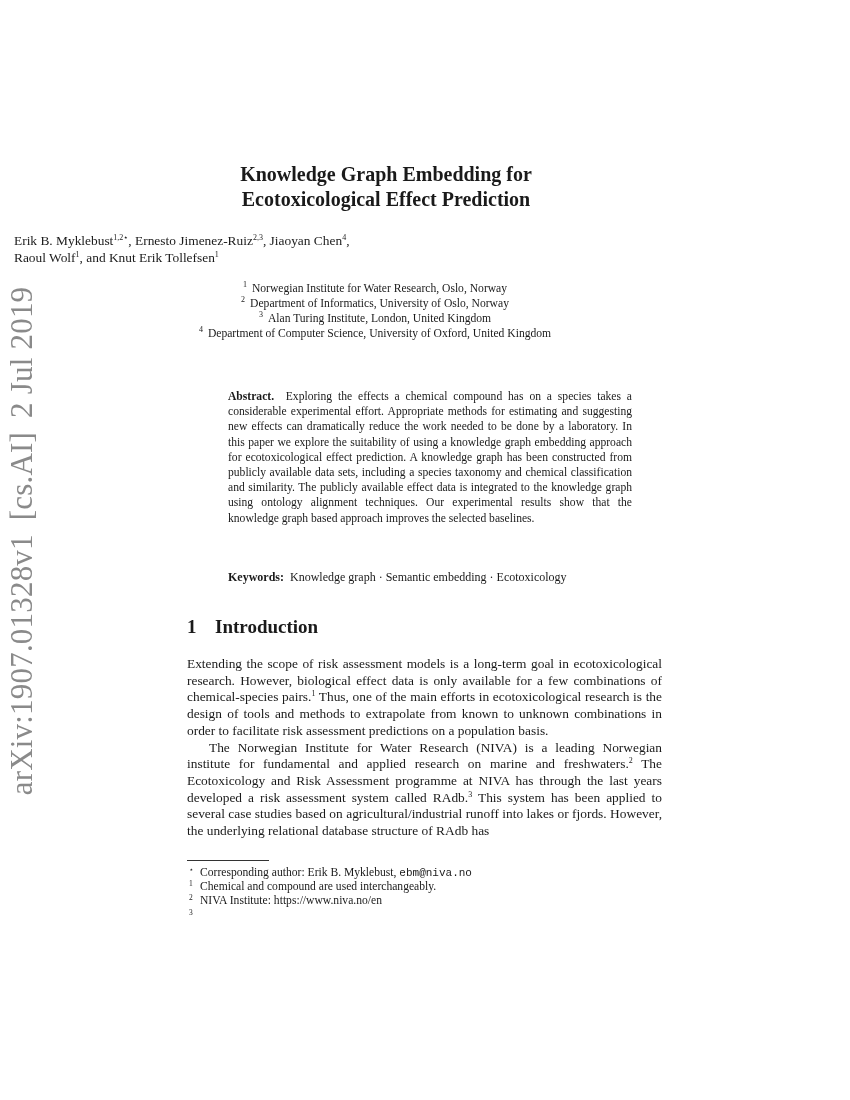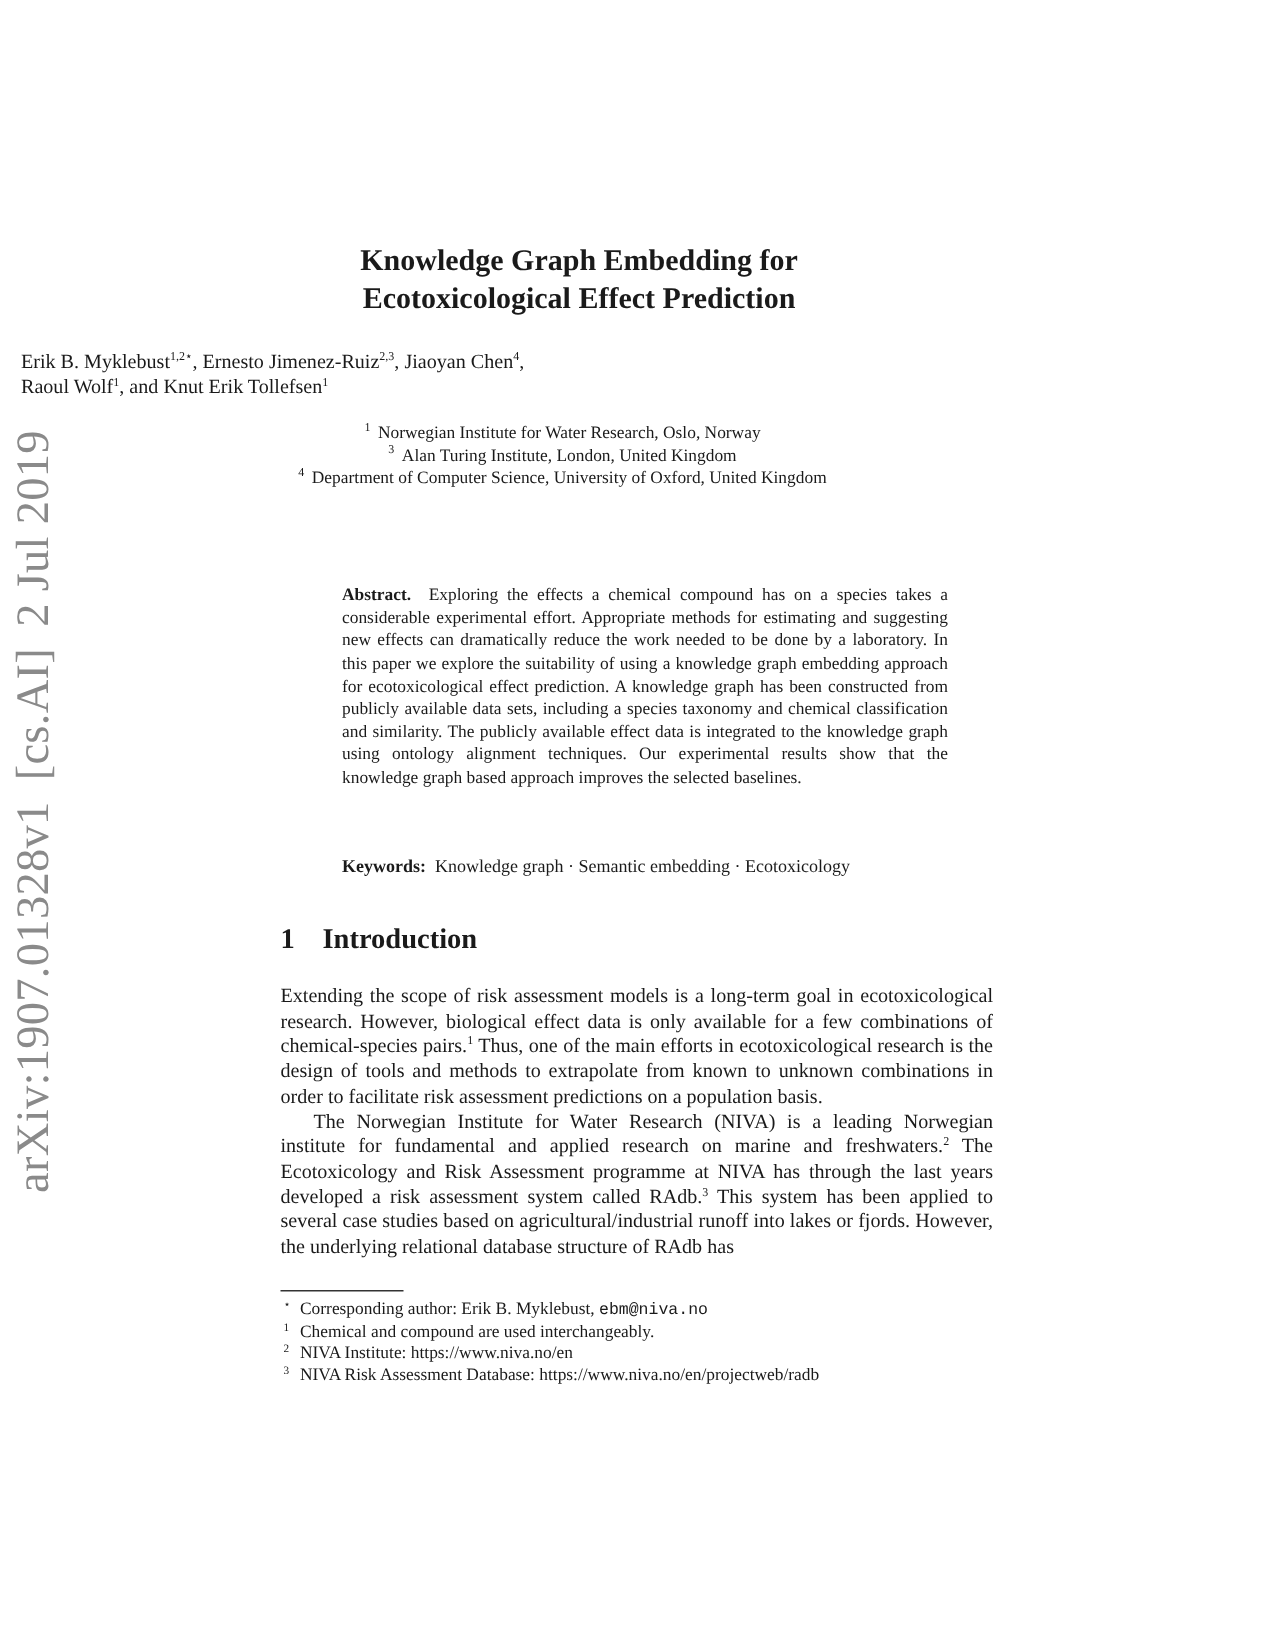--- a/index.html
+++ b/index.html
@@ -52,20 +52,21 @@
   <div>
     <span>Erik B. Myklebust</span><sup>1,2⋆</sup><span>, </span><span>Ernesto Jimenez-Ruiz</span><sup>2,3</sup><span>, </span><span>Jiaoyan Chen</span><sup>4</sup><span>,</span>
   </div>
   <div>
     <span>Raoul Wolf</span><sup>1</sup><span>, and </span><span>Knut Erik Tollefsen</span><sup>1</sup>
   </div>
 </div>
 
 <div class="affils">
   <div><sup>1</sup><span>Norwegian Institute for Water Research, Oslo, Norway</span></div>
+  <div><sup>2</sup><span>Department of Informatics, University of Oslo, Norway</span></div>
   <div><sup>3</sup><span>Alan Turing Institute, London, United Kingdom</span></div>
   <div><sup>4</sup><span>Department of Computer Science, University of Oxford, United Kingdom</span></div>
 </div>
 
 <div class="abstract">
   <b>Abstract.</b>&nbsp; <span>Exploring the effects a chemical compound has on a species takes a considerable experimental effort. Appropriate methods for es­timating and suggesting new effects can dramatically reduce the work needed to be done by a laboratory. In this paper we explore the suitabil­ity of using a knowledge graph embedding approach for ecotoxicological effect prediction. A knowledge graph has been constructed from publicly available data sets, including a species taxonomy and chemical classifi­cation and similarity. The publicly available effect data is integrated to the knowledge graph using ontology alignment techniques. Our experi­mental results show that the knowledge graph based approach improves the selected baselines.</span>
 </div>
 
 <div class="keywords">
   <b>Keywords:</b>&nbsp; <span>Knowledge graph · Semantic embedding · Ecotoxicology</span>
@@ -79,14 +80,14 @@
   <p><span>Extending the scope of risk assessment models is a long-term goal in ecotox­icological research. However, biological effect data is only available for a few combinations of chemical-species pairs.</span><sup>1</sup><span> Thus, one of the main efforts in ecotox­icological research is the design of tools and methods to extrapolate from known to unknown combinations in order to facilitate risk assessment predictions on a population basis.</span></p>
   <p class="indent"><span>The Norwegian Institute for Water Research (NIVA) is a leading Norwegian institute for fundamental and applied research on marine and freshwaters.</span><sup>2</sup><span> The Ecotoxicology and Risk Assessment programme at NIVA has through the last years developed a risk assessment system called RAdb.</span><sup>3</sup><span> This system has been applied to several case studies based on agricultural/industrial runoff into lakes or fjords. However, the underlying relational database structure of RAdb has</span></p>
 </div>
 
 <div class="rule"></div>
 
 <div class="footnotes">
   <div class="fn"><span class="mark">⋆</span><span>Corresponding author: Erik B. Myklebust, </span><span class="mono">ebm@niva.no</span></div>
   <div class="fn"><span class="mark">1</span><span>Chemical and compound are used interchangeably.</span></div>
   <div class="fn"><span class="mark">2</span><span>NIVA Institute: https://www.niva.no/en</span></div>
-  <div class="fn"><span class="mark">3</span><span>NIVA Risk Assessment Database: https://www.niva.no/en/projectweb/radb</span></div>
+  <div class="fn"><span class="mark">3</span></div>
 </div>
 
 </body></html>

